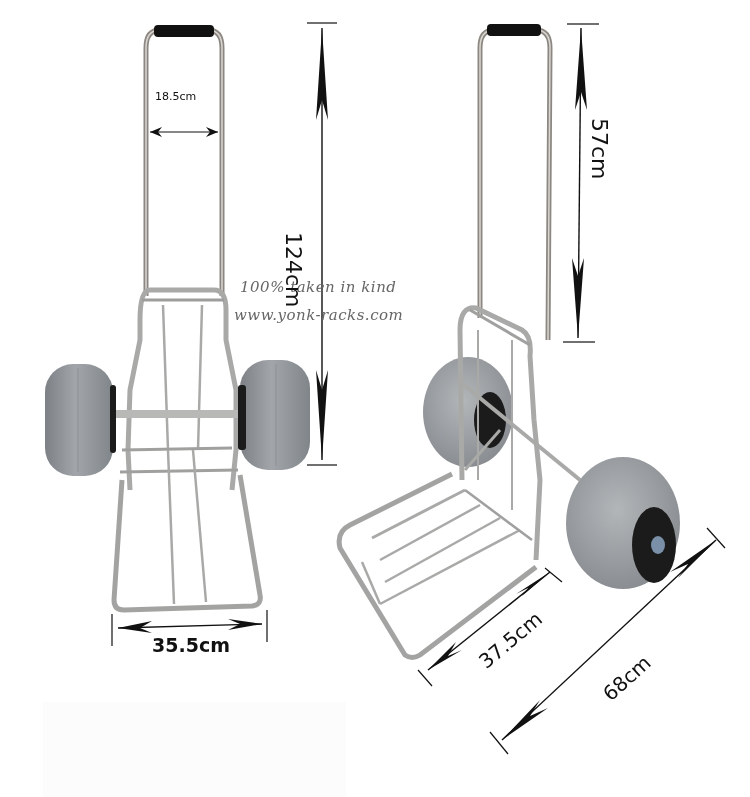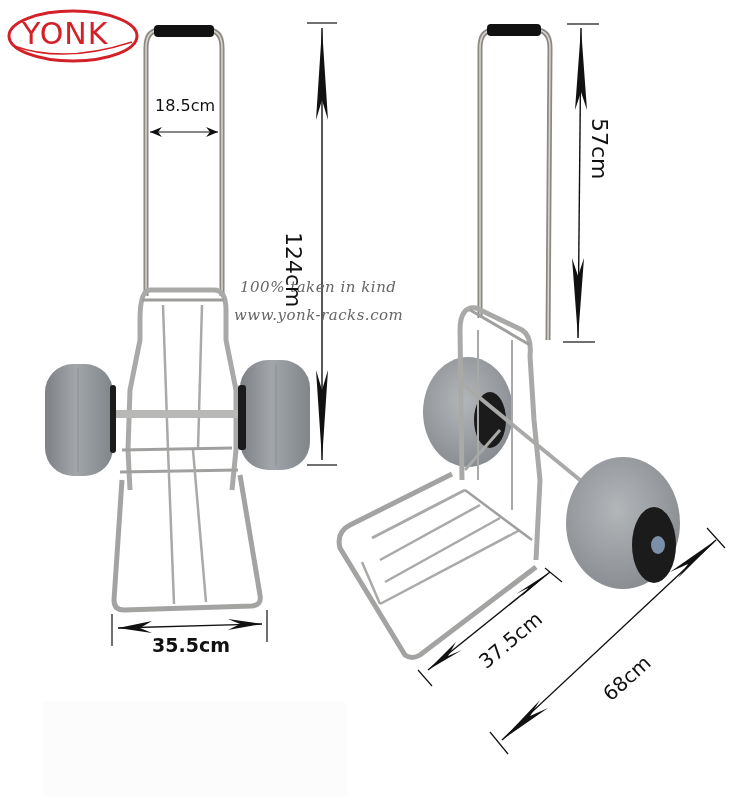--- a/index.html
+++ b/index.html
@@ -9,27 +9,20 @@
     .logo-text { position: absolute; left: 18px; top: 10px; font-family: "DejaVu Sans", sans-serif; font-size: 30px; color: #d42027; letter-spacing: 1px; font-weight: normal; }
     .dim-label { position: absolute; color: #111; font-family: "DejaVu Sans", sans-serif; white-space: nowrap; }
     .watermark { position: absolute; font-family: "DejaVu Serif", serif; font-style: italic; color: #666; font-size: 15px; white-space: nowrap; letter-spacing: 0.5px; }
     .bottom-shade { position: absolute; left: 43px; top: 702px; width: 303px; height: 95px; background: #fcfcfc; }
   </style>
 </head>
 <body>
 
 <div class="canvas">
 
-  <div class="logo">
-    <svg width="138" height="58" viewBox="0 0 138 58">
-      <ellipse cx="69" cy="30" rx="64" ry="25" fill="none" stroke="#d42027" stroke-width="3"></ellipse>
-      <path d="M10 40 Q 60 58 128 36" fill="none" stroke="#d42027" stroke-width="1.5"></path>
-    </svg>
-    <span class="logo-text">YONK</span>
-  </div>
 
   <svg class="canvas" width="750" height="797" viewBox="0 0 750 797">
     <defs>
       <linearGradient id="tireGrad" x1="0" x2="1" y1="0" y2="0">
         <stop offset="0" stop-color="#7d8186"></stop>
         <stop offset="0.45" stop-color="#a2a6aa"></stop>
         <stop offset="1" stop-color="#80858a"></stop>
       </linearGradient>
       <radialGradient id="tireGrad2" cx="0.45" cy="0.4" r="0.6">
         <stop offset="0" stop-color="#b3b6b9"></stop>
@@ -144,21 +137,21 @@
       <path d="M502 740 L540 700 L530 716 L548 708 Z" fill="#111"></path>
       <path d="M716 540 L678 578 L688 564 L670 572 Z" fill="#111"></path>
     </g>
   </svg>
 
   <div class="bottom-shade"></div>
 
   <div class="watermark" style="left:240px; top:278px;">100% taken in kind</div>
   <div class="watermark" style="left:234px; top:306px;">www.yonk-racks.com</div>
 
-  <div class="dim-label" style="left:155px; top:96px; font-size:16px;">18.5cm</div>
+  <div class="dim-label" style="left:155px; top:90px; font-size:11px;">18.5cm</div>
 
   <div class="dim-label" style="left:306px; top:232px; font-size:22px; transform: rotate(90deg); transform-origin: left top;">124cm</div>
 
   <div class="dim-label" style="left:152px; top:634px; font-size:19px;font-weight:bold;">35.5cm</div>
 
   <div class="dim-label" style="left:612px; top:118px; font-size:22px; transform: rotate(90deg); transform-origin: left top;">57cm</div>
 
   <div class="dim-label" style="left:474px; top:655px; font-size:20px; transform: rotate(-40deg); transform-origin: left top;">37.5cm</div>
 
   <div class="dim-label" style="left:598px; top:688px; font-size:20px; transform: rotate(-42deg); transform-origin: left top;">68cm</div>

